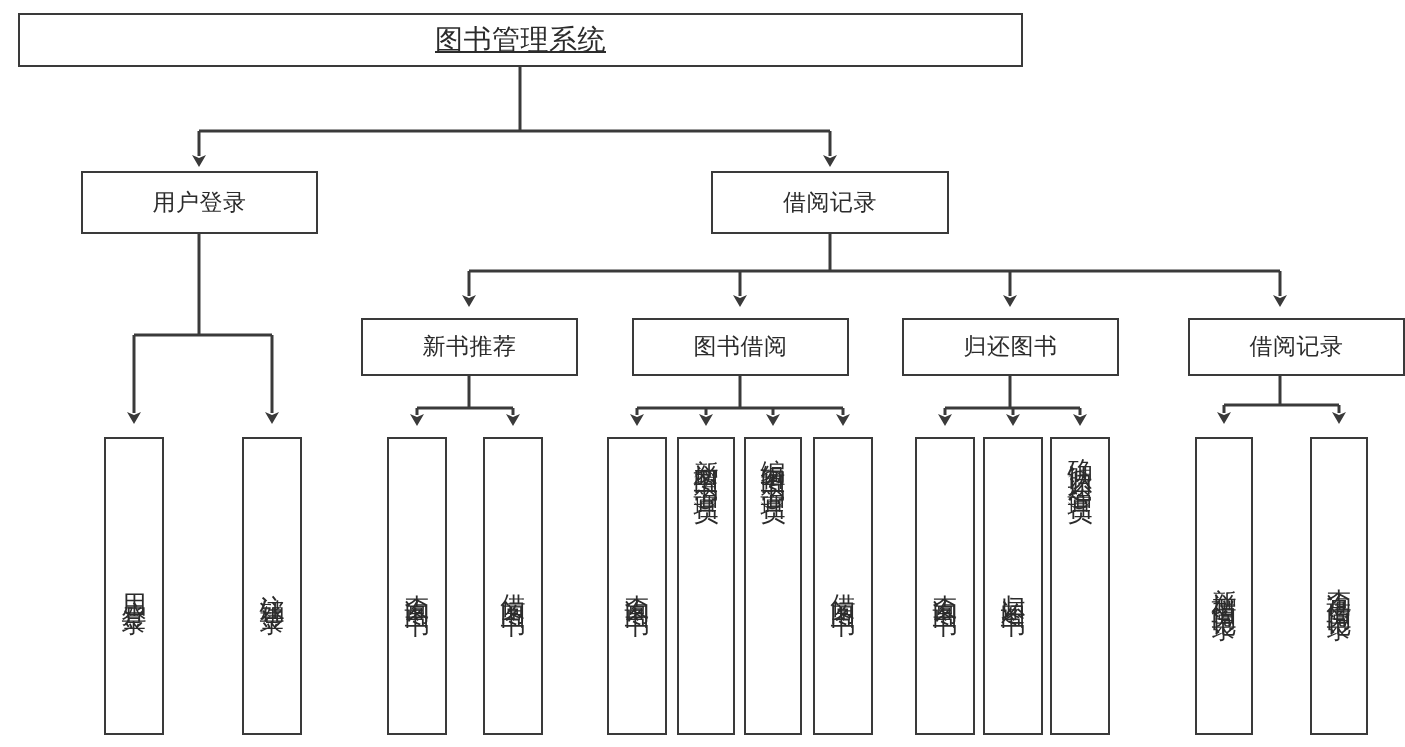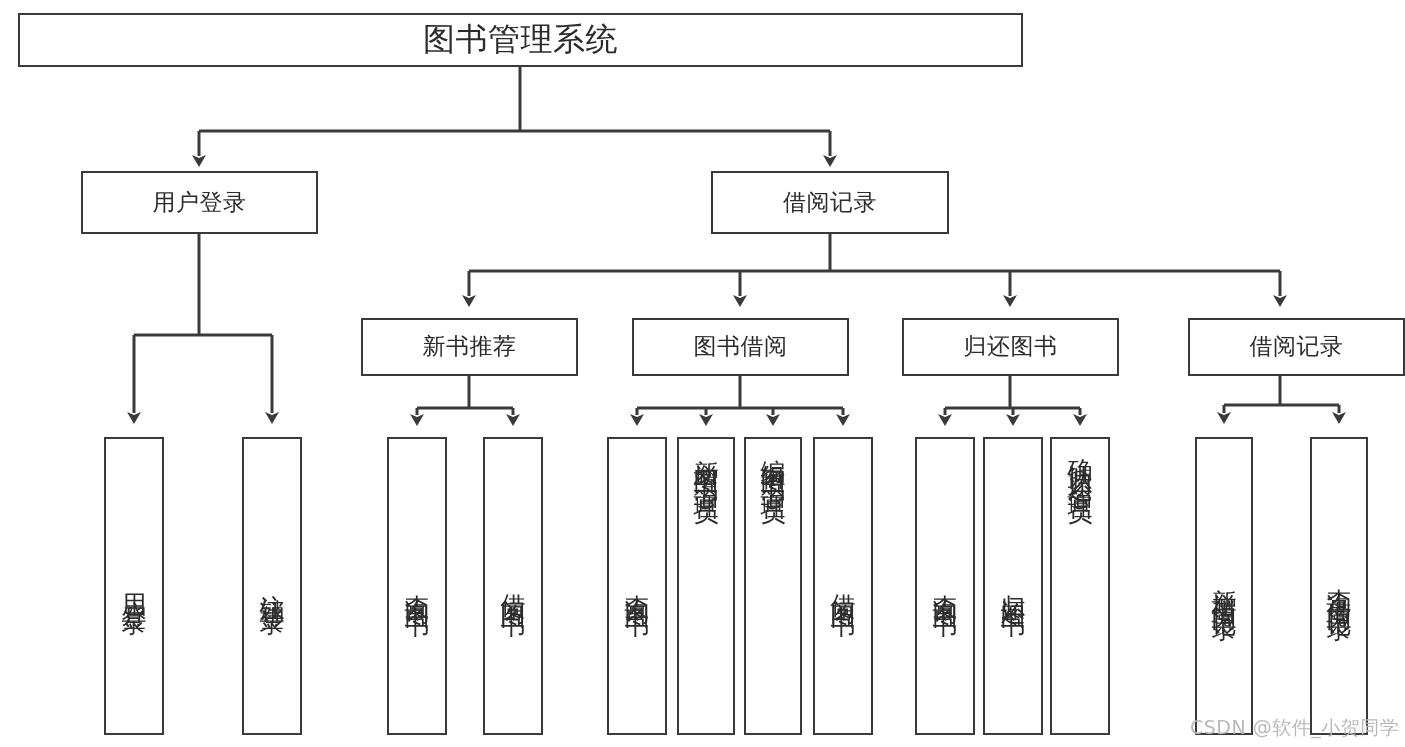--- a/index.html
+++ b/index.html
@@ -40,21 +40,22 @@
     line-height: 1.18;
     text-align: center;
     white-space: nowrap;
   }
   
   .node.horiz .label {
     font-size: 23px;
     letter-spacing: 0.5px;
   }
   .node.root .label {
-    font-size: 32px;
+    font-size: 28px;
+    text-decoration: underline;
   }
   
   .node.vert {
     align-items: flex-start;
     justify-content: center;
     padding-top: 0;
   }
   .node.vert .label {
     writing-mode: vertical-rl;
     text-orientation: upright;
@@ -190,15 +191,14 @@
     <span class="label">确认归还（管理员）</span>
   </div>
 
   <div class="node vert mid" style="left:1195px; top:437px; width:58px; height:298px;">
     <span class="label">新增借阅记录</span>
   </div>
   <div class="node vert mid" style="left:1310px; top:437px; width:58px; height:298px;">
     <span class="label">查询借阅记录</span>
   </div>
 
-  <div class="watermark" style="left:1190px; top:715px;">CSDN @软件_小贺同学</div>
 
 </div>
 
 </body></html>

